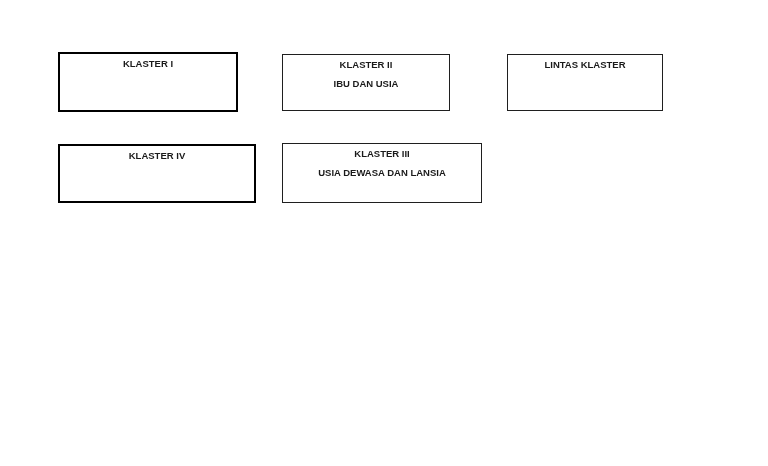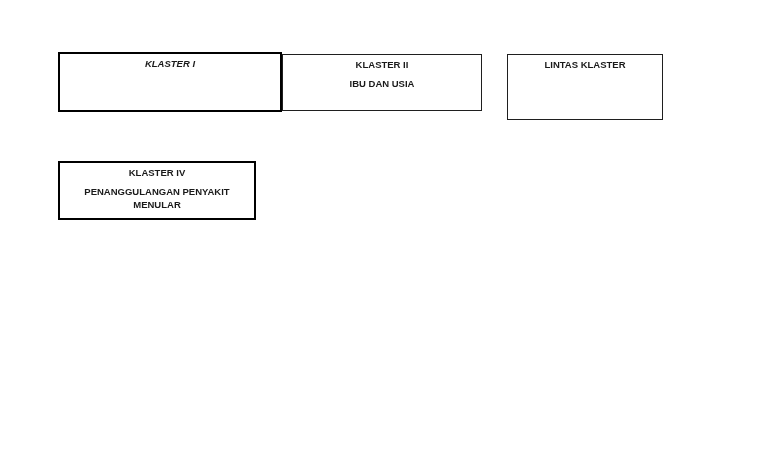--- a/index.html
+++ b/index.html
@@ -27,24 +27,24 @@
     text-align: center;
     padding: 3px 3px 0 3px;
   }
   .box.thick {
     border-width: 2px;
     border-color: var(--border-thick, #000000);
   }
   .box .subtitle {
     margin-top: 6px;
   }
-  .b1 { left: 58px;  top: 52px;  width: 224px; height: 60px; font-style: italic; }
-  .b2 { left: 282px; top: 54px;  width: 200px; height: 57px; }
-  .b3 { left: 507px; top: 54px;  width: 156px; height: 66px; }
-  .b4 { left: 58px;  top: 144px; width: 198px; height: 59px; margin-top: 17px; }
+  .b1 { left: 58px;  top: 52px;  width: 180px; height: 60px; }
+  .b2 { left: 282px; top: 54px;  width: 168px; height: 57px; }
+  .b3 { left: 507px; top: 54px;  width: 156px; height: 57px; }
+  .b4 { left: 58px;  top: 144px; width: 198px; height: 59px; }
   .b5 { left: 282px; top: 143px; width: 200px; height: 60px; }
 </style>
 </head>
 <body>
 
 <div class="canvas">
 
   <div class="box b1 thick">
     <div class="title">KLASTER I</div>
   </div>
@@ -53,17 +53,20 @@
     <div class="title">KLASTER II</div>
     <div class="subtitle">IBU DAN USIA</div>
   </div>
 
   <div class="box b3">
     <div class="title">LINTAS KLASTER</div>
   </div>
 
   <div class="box b4 thick">
     <div class="title">KLASTER IV</div>
-    <div class="subtitle">PENANGGULANGAN PENYAKIT MENULAR</div>
   </div>
 
+  <div class="box b5">
+    <div class="title">KLASTER III</div>
+    <div class="subtitle">USIA DEWASA DAN LANSIA</div>
+  </div>
 
 </div>
 
 </body></html>

